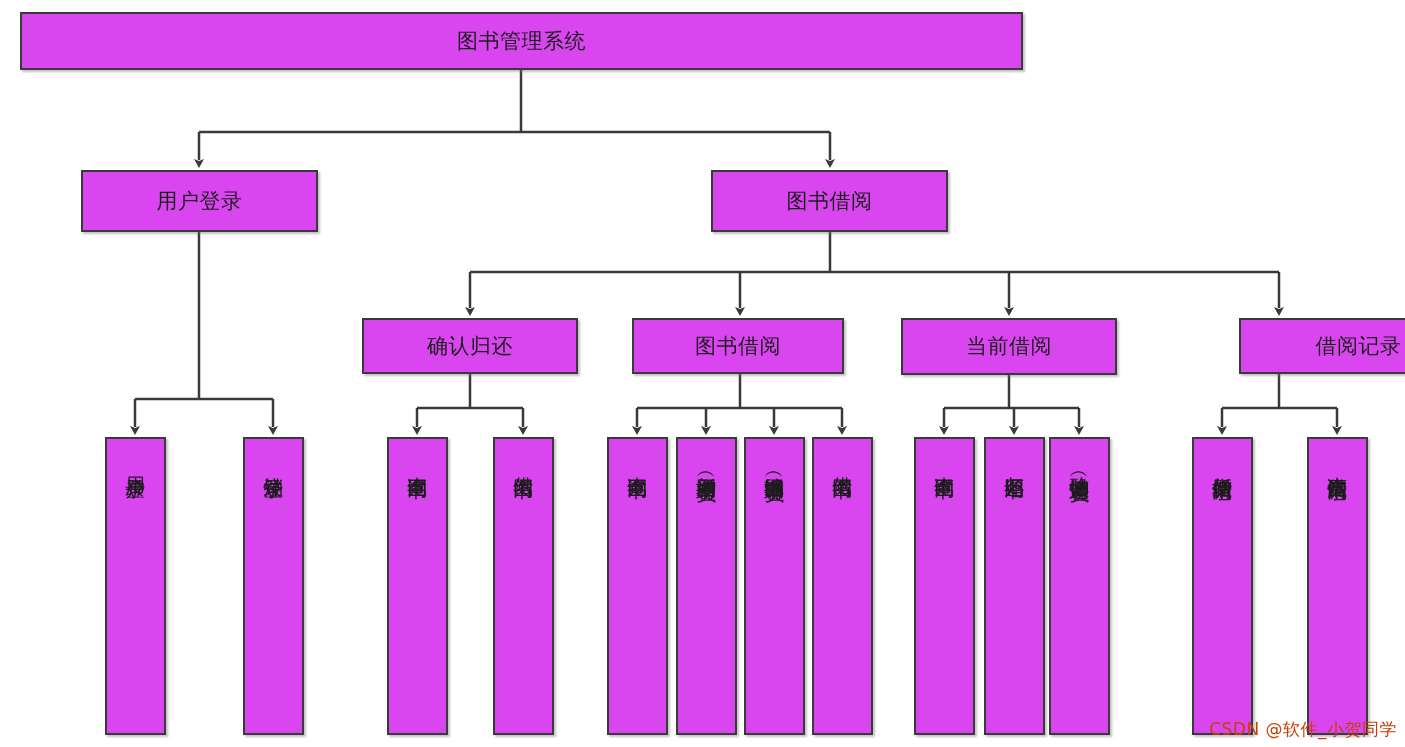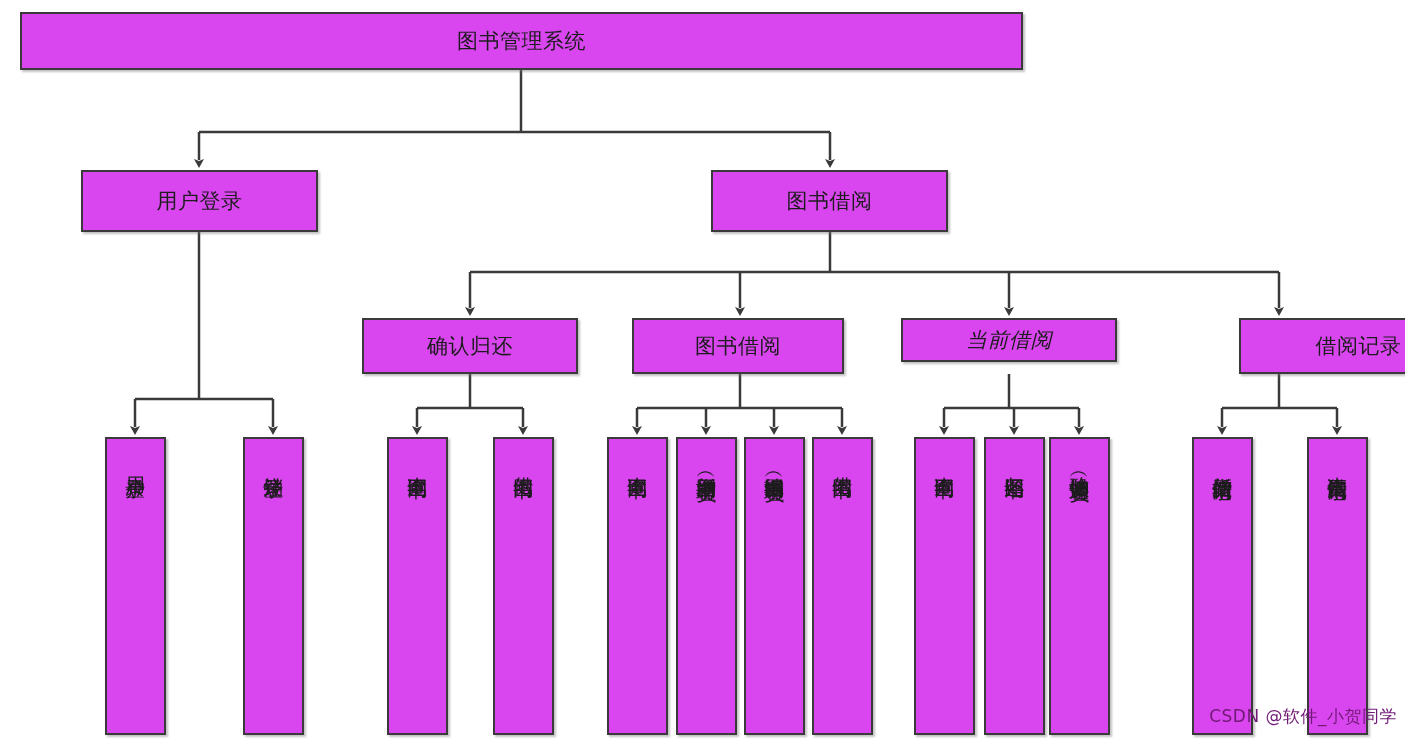--- a/index.html
+++ b/index.html
@@ -52,23 +52,23 @@
     writing-mode: vertical-rl;
     text-orientation: upright;
     font-size: 20px;
     line-height: 1.42;
     letter-spacing: 1px;
     white-space: normal;
   }
   .watermark {
     position: absolute;
     right: 8px;
-    bottom: 19px;
+    bottom: 6px;
     font-size: 17px;
-    color: #701a75;
+    color: #c2410c;
     letter-spacing: 0.5px;
     white-space: nowrap;
     user-select: none;
   }
 </style>
 </head>
 <body>
 
 <div id="diagram-canvas">
 
@@ -132,21 +132,21 @@
   <div class="node" style="left:711px; top:170px; width:237px; height:62px;">
     <span class="node-label">图书借阅</span>
   </div>
 
   <div class="node" style="left:362px; top:318px; width:216px; height:56px;">
     <span class="node-label">确认归还</span>
   </div>
   <div class="node" style="left:632px; top:318px; width:212px; height:56px;">
     <span class="node-label">图书借阅</span>
   </div>
-  <div class="node" style="left:901px; top:318px; width:216px; height:44px;font-style:italic;">
+  <div class="node" style="left:901px; top:318px; width:216px; height:57px;">
     <span class="node-label">当前借阅</span>
   </div>
   <div class="node" style="left:1239px; top:318px; width:239px; height:56px;align-items:center;">
     <span class="node-label">借阅记录</span>
   </div>
 
   <div class="node leaf" style="left:105px; top:437px; width:61px; height:298px;">
     <span class="node-label">用户登录</span>
   </div>
   <div class="node leaf" style="left:243px; top:437px; width:61px; height:298px;">

